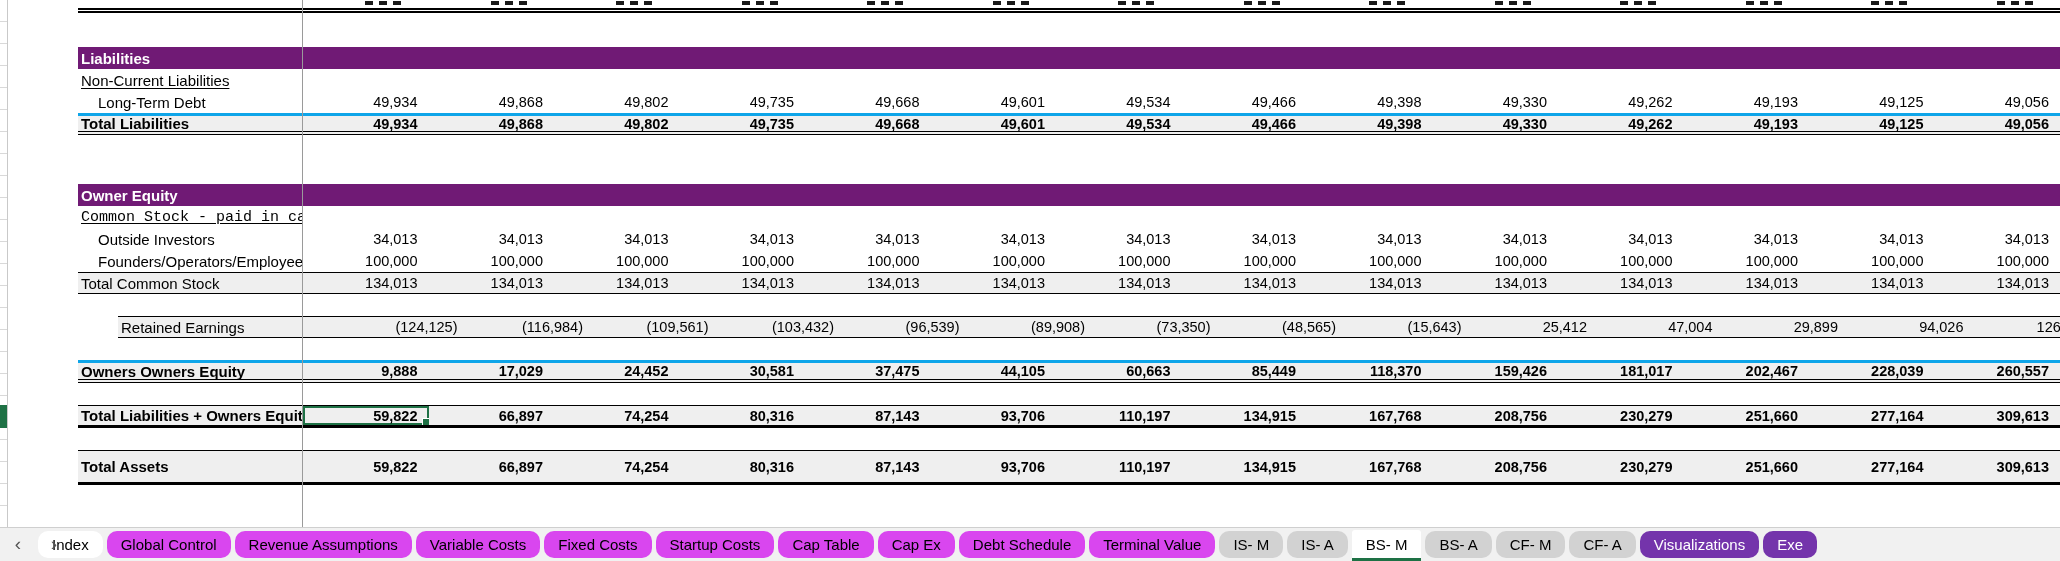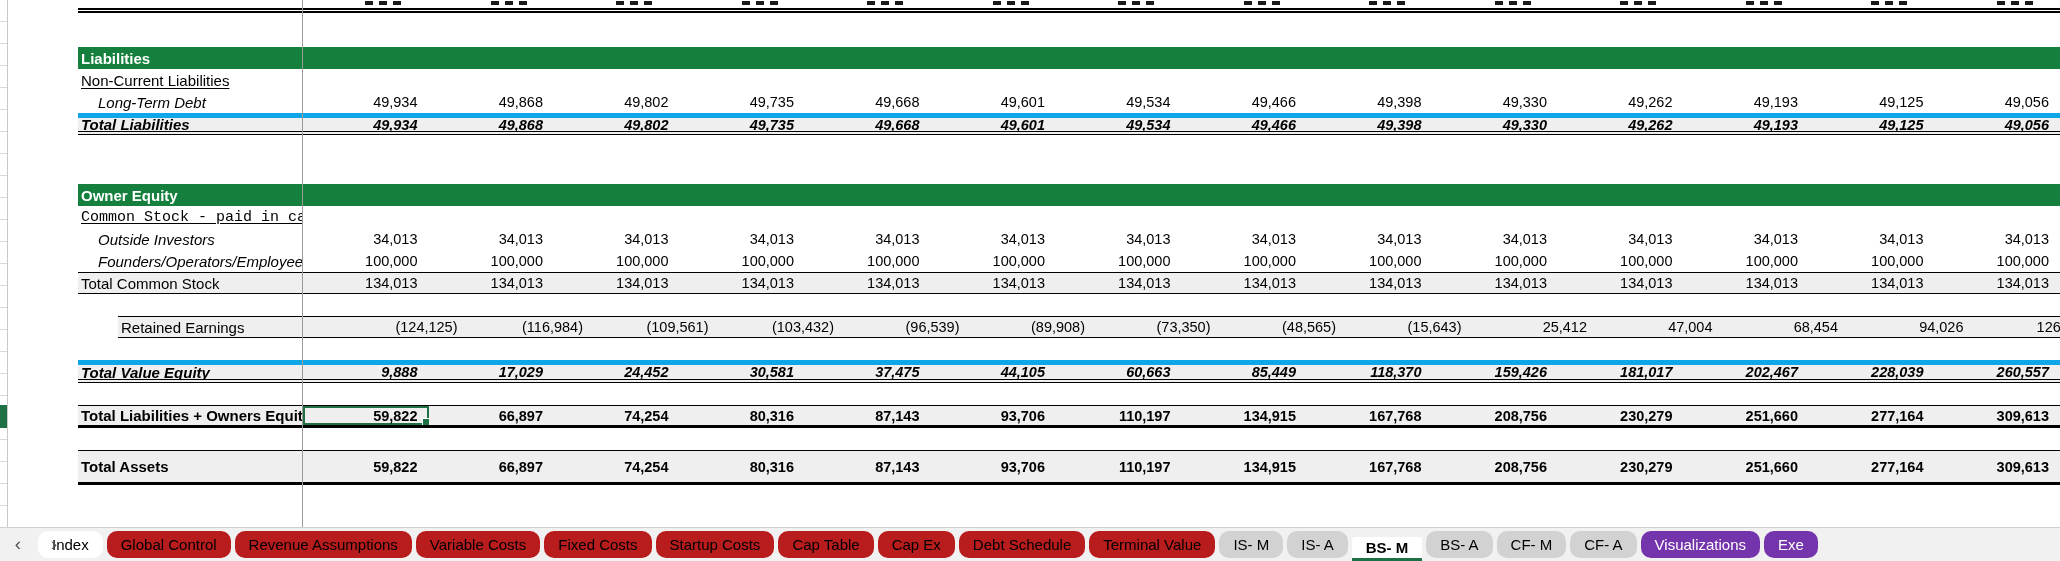--- a/index.html
+++ b/index.html
@@ -9,30 +9,30 @@
 
   
   #sheet { position: relative; width: 2060px; height: 527px; background: #fff; }
   .srow { display: flex; width: 2060px; position: relative; }
   .lead { width: 78px; flex: none; }
   .rbody { flex: 1; display: flex; align-items: center; height: 100%; }
 
   .cell { height: 100%; display: flex; align-items: center; font-size: 14.5px; color: #000; }
   .cell.label { width: 225px; flex: none; padding-left: 3px; white-space: nowrap; overflow: hidden; font-size: 15px; }
   .cell.num { width: 125.5px; flex: none; justify-content: flex-end; padding-right: 11px; white-space: nowrap; overflow: hidden; }
-  .cell.label.ind { padding-left: 20px; font-style: italic; }
+  .cell.label.ind { padding-left: 20px; }
   .cell.label.ul { text-decoration: underline; text-underline-offset: 2px; }
 
-  .k-black .rbody { background: #15803d; }
+  .k-black .rbody { background: #701a75; }
   .k-black .cell.label { color: #fff; font-weight: bold; }
   .k-gray .rbody { background: #efefef; }
   .rbody.bold .cell { font-weight: bold; }
 
   .rbody.b-single { border-top: 1px solid #000; border-bottom: 1px solid #000; text-align: right; }
-  .rbody.b-double { border-top: 5px solid #0ea5e9; border-bottom: 4px double #000; font-style: italic; }
+  .rbody.b-double { border-top: 3px solid #0ea5e9; border-bottom: 4px double #000; }
   .rbody.b-thick  { border-top: 1px solid #000; border-bottom: 3px solid #000; }
 
   
   .k-clip-top { overflow: hidden; }
   .k-clip-top .strip { position: absolute; left: 78px; right: 0; bottom: 0; height: 13px;
     border-bottom: 5px double #000; }
   .k-clip-top .strip::before { content: ""; position: absolute; left: 225px; right: 0; top: 1px; height: 4px;
     background: repeating-linear-gradient(90deg, transparent 0 62px, #1a1a1a 62px 70px, transparent 70px 76px, #1a1a1a 76px 84px, transparent 84px 90px, #1a1a1a 90px 98px, transparent 98px 125.5px); }
 
   
@@ -53,25 +53,25 @@
 
   
   #tabbar { position: absolute; left: 0; top: 527px; width: 2060px; height: 34px; background: #f1f1f1;
     border-top: 1px solid #cfcfcf; display: flex; align-items: flex-end; white-space: nowrap; overflow: hidden; }
   .nav-arrow { width: 36px; height: 34px; display: flex; align-items: center; justify-content: center;
     font-size: 19px; color: #555; flex: none; }
   #tabs { display: flex; align-items: flex-end; height: 34px; margin-left: 36px; }
   .tab { height: 27px; margin: 0 2px 3px 2px; padding: 0 14px; display: flex; align-items: center;
     font-size: 15px; color: #000; border-radius: 10px; flex: none; }
   .t-white { background: #ffffff; }
-  .t-yellow { background: #b91c1c; }
+  .t-yellow { background: #d946ef; }
   .t-gray { background: #d2d2d2; }
   .t-purple { background: #7434ab; color: #fff; }
-  .t-active { background: #ffffff; height: 24px; margin-bottom: 0; border-radius: 3px 3px 0 0;
-    border-bottom: 3px solid #1e7145; font-weight: bold; }
+  .t-active { background: #ffffff; height: 31px; margin-bottom: 0; border-radius: 3px 3px 0 0;
+    border-bottom: 3px solid #1e7145; font-weight: normal; }
 </style>
 </head>
 <body>
 
 <div id="app">
   <div id="sheet">
     <div id="sheet-rows">
         <div class="srow k-clip-top" style="height: 13px;">
           <div class="strip"></div>
         </div>
@@ -210,30 +210,30 @@
             <div class="cell num">(116,984)</div>
             <div class="cell num">(109,561)</div>
             <div class="cell num">(103,432)</div>
             <div class="cell num">(96,539)</div>
             <div class="cell num">(89,908)</div>
             <div class="cell num">(73,350)</div>
             <div class="cell num">(48,565)</div>
             <div class="cell num">(15,643)</div>
             <div class="cell num">25,412</div>
             <div class="cell num">47,004</div>
-            <div class="cell num">68,454</div>
+            <div class="cell num">29,899</div>
             <div class="cell num">94,026</div>
             <div class="cell num">126,544</div>
           </div>
         </div>
         <div class="srow k-spacer" style="height: 22px;"></div>
         <div class="srow k-gray" style="height: 23px;">
           <div class="lead"></div>
           <div class="rbody bold b-double">
-            <div class="cell label">Total Value Equity</div>
+            <div class="cell label">Owners Owners Equity</div>
             <div class="cell num">9,888</div>
             <div class="cell num">17,029</div>
             <div class="cell num">24,452</div>
             <div class="cell num">30,581</div>
             <div class="cell num">37,475</div>
             <div class="cell num">44,105</div>
             <div class="cell num">60,663</div>
             <div class="cell num">85,449</div>
             <div class="cell num">118,370</div>
             <div class="cell num">159,426</div>

